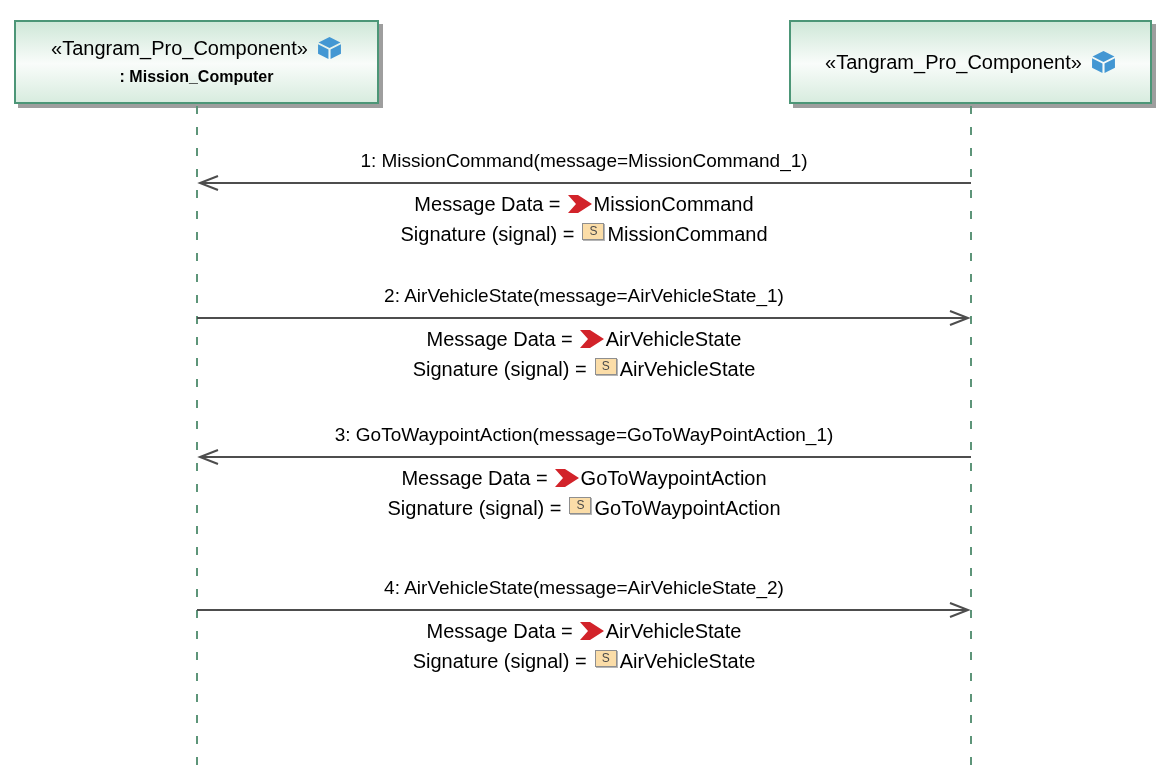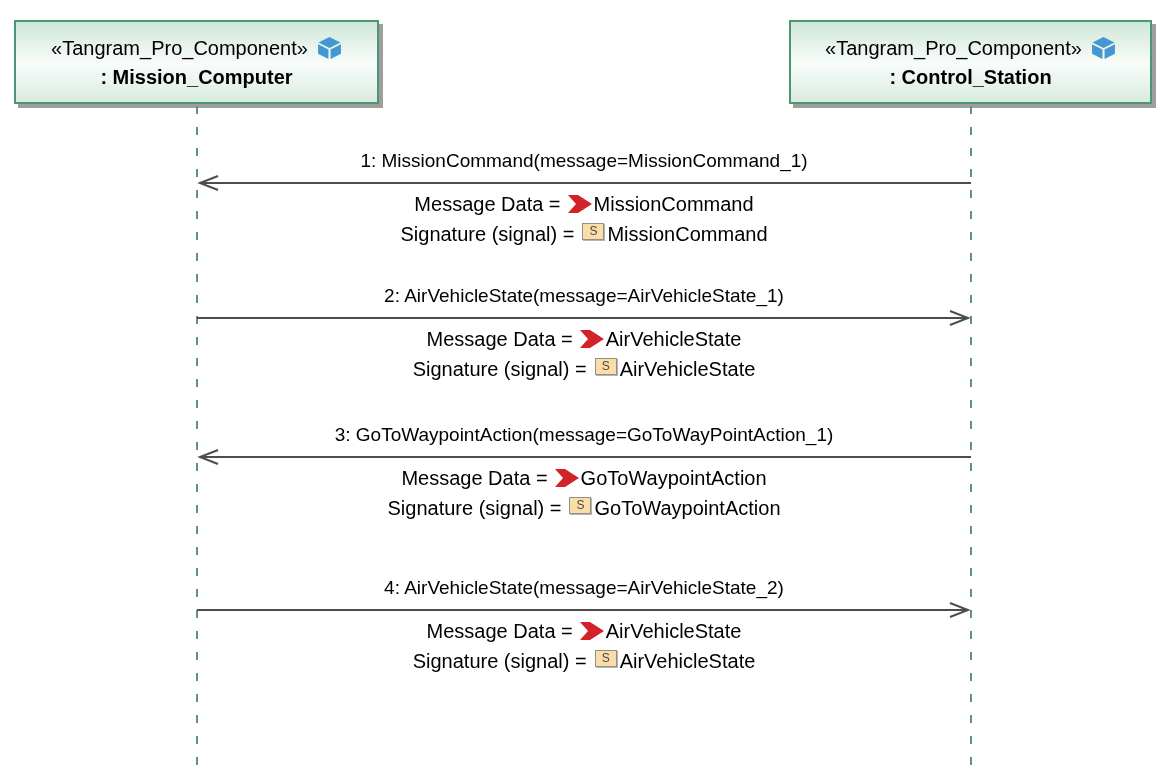--- a/index.html
+++ b/index.html
@@ -23,21 +23,21 @@
   
   .head{
     position:absolute;top:20px;height:84px;box-sizing:border-box;
     border:2px solid var(--box-border);
     background:linear-gradient(to bottom,#cfe7d8 0%,#f9fcfa 52%,#d8ecdf 100%);
     box-shadow:4px 4px 0 var(--box-shadow);
     display:flex;flex-direction:column;justify-content:center;align-items:center;
   }
   .head-top{display:flex;align-items:center;gap:9px;}
   .stereotype{font-size:20px;line-height:24px;}
-  .head-name{font-size:20px;font-weight:bold;line-height:24px;margin-top:5px;}
+  .head-name{font-size:16px;font-weight:bold;line-height:24px;margin-top:5px;}
   .cube{display:block;}
   .cube polygon{fill:var(--cube-blue);}
 
   
   .lifeline{
     position:absolute;top:106px;height:666px;width:2px;
     background:repeating-linear-gradient(to bottom,var(--lifeline-green) 0 8px,transparent 8px 21px);
   }
 
   
@@ -83,21 +83,20 @@
 
   <div class="head" style="left:789px;width:363px;">
     <div class="head-top">
       <span class="stereotype">«Tangram_Pro_Component»</span>
       <svg class="cube" width="25" height="22" viewBox="0 0 24 21">
         <polygon points="12,0 22.5,5.2 12,10.4 1.5,5.2"></polygon>
         <polygon points="1,7 11,11.9 11,21 1,16.1"></polygon>
         <polygon points="23,7 13,11.9 13,21 23,16.1"></polygon>
       </svg>
     </div>
-    <div class="head-name">: Control_Station</div>
   </div>
 
   <div class="lifeline" style="left:196px;"></div>
   <div class="lifeline" style="left:970px;"></div>
 
   <div class="msg" style="top:149px;">
     <div class="msg-label">1: MissionCommand(message=MissionCommand_1)</div>
     <svg class="arrow" width="774" height="20">
       <line x1="3" y1="10" x2="774" y2="10"></line>
       <polyline points="21,3 3,10 21,17"></polyline>

